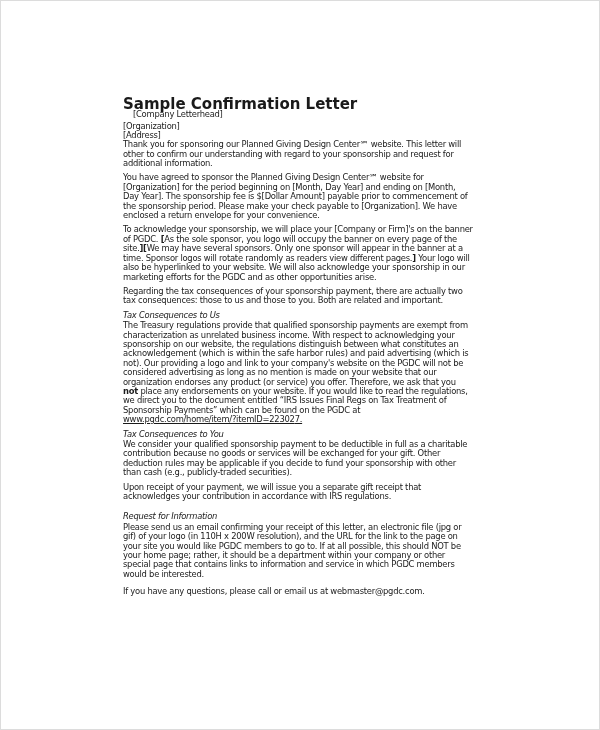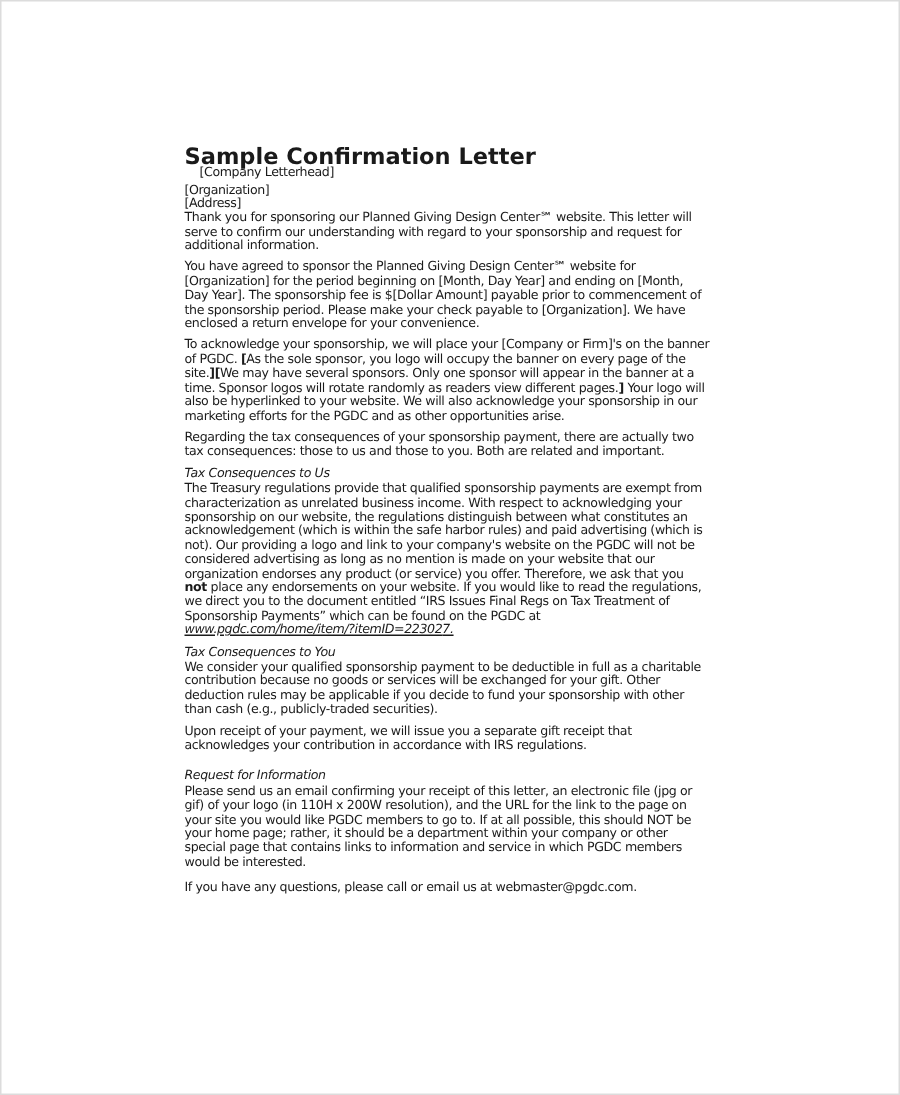--- a/index.html
+++ b/index.html
@@ -13,39 +13,39 @@
     font-family:"DejaVu Sans", sans-serif; font-size:8.4px; line-height:9.4px;
     color:#1a1a1a; letter-spacing:-0.25px;
   }
   .title { font-weight:bold; font-size:15px; letter-spacing:0; line-height:12px; margin:0; }
   .letterhead { text-align:left; margin:0 0 3px 0; padding-left:10px; }
   .addr { margin:0; }
   .addr div { line-height:8.9px; }
   .dear { margin:9px 0 5px 0; }
   p { margin:0 0 5px 0; }
   .heading { margin:0 0 1px 0;font-style:italic; }
-  .link { font-style:italic; text-decoration:underline; }
+  .link { text-decoration:underline; }
   .bold { font-weight:bold; }
   .gap { height:6px; }
 </style>
 </head>
 <body>
 
 <div class="page">
   <div class="content">
     <div class="title">Sample Confirmation Letter</div>
     <div class="letterhead">[Company Letterhead]</div>
 
     <div class="addr">
       <div>[Organization]</div>
       <div>[Address]</div>
     </div>
 
 
-    <p>Thank you for sponsoring our Planned Giving Design Center℠ website. This letter will serve to confirm our understanding with regard to your sponsorship and request for additional information.</p>
+    <p>Thank you for sponsoring our Planned Giving Design Center℠ website. This letter will other to confirm our understanding with regard to your sponsorship and request for additional information.</p>
     <p>You have agreed to sponsor the Planned Giving Design Center℠ website for [Organization] for the period beginning on [Month, Day Year] and ending on [Month, Day Year]. The sponsorship fee is $[Dollar Amount] payable prior to commencement of the sponsorship period. Please make your check payable to [Organization]. We have enclosed a return envelope for your convenience.</p>
     <p><span>To acknowledge your sponsorship, we will place your [Company or Firm]'s on the banner of PGDC. </span><span class="bold">[</span><span>As the sole sponsor, you logo will occupy the banner on every page of the site.</span><span class="bold">][</span><span>We may have several sponsors. Only one sponsor will appear in the banner at a time. Sponsor logos will rotate randomly as readers view different pages.</span><span class="bold">]</span><span> Your logo will also be hyperlinked to your website. We will also acknowledge your sponsorship in our marketing efforts for the PGDC and as other opportunities arise.</span></p>
     <p>Regarding the tax consequences of your sponsorship payment, there are actually two tax consequences: those to us and those to you. Both are related and important.</p>
 
     <div class="heading">Tax Consequences to Us</div>
     <p><span>The Treasury regulations provide that qualified sponsorship payments are exempt from characterization as unrelated business income. With respect to acknowledging your sponsorship on our website, the regulations distinguish between what constitutes an acknowledgement (which is within the safe harbor rules) and paid advertising (which is not). Our providing a logo and link to your company's website on the PGDC will not be considered advertising as long as no mention is made on your website that our organization endorses any product (or service) you offer. Therefore, we ask that you </span><span class="bold">not</span><span> place any endorsements on your website. If you would like to read the regulations, we direct you to the document entitled “IRS Issues Final Regs on Tax Treatment of Sponsorship Payments” which can be found on the PGDC at </span><span class="link">www.pgdc.com/home/item/?itemID=22302</span><span class="link">7.</span></p>
 
     <div class="heading">Tax Consequences to You</div>
     <p>We consider your qualified sponsorship payment to be deductible in full as a charitable contribution because no goods or services will be exchanged for your gift.  Other deduction rules may be applicable if you decide to fund your sponsorship with other than cash (e.g., publicly-traded securities).</p>
     <p>Upon receipt of your payment, we will issue you a separate gift receipt that acknowledges your contribution in accordance with IRS regulations.</p>

